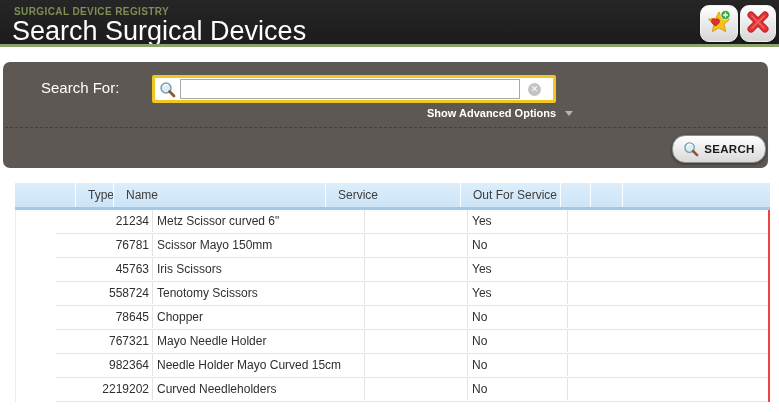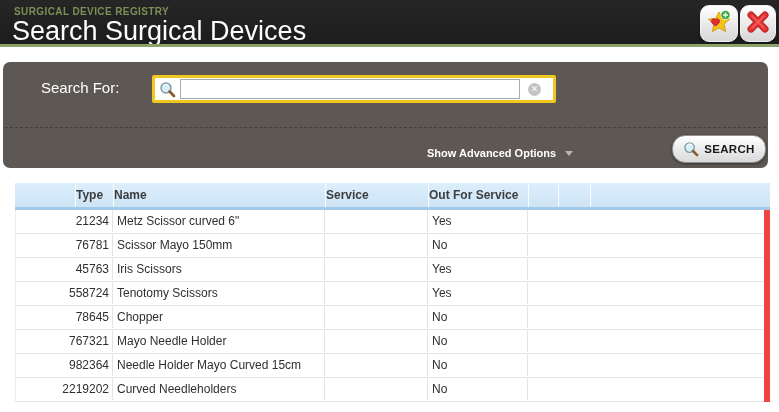--- a/index.html
+++ b/index.html
@@ -26,49 +26,49 @@
   .search-for{position:absolute;left:38px;top:17px;font-size:15px;color:#fff;}
   .searchbox{position:absolute;left:149px;top:13px;width:390px;height:22px;
              background:#fff;border:3px solid #f0c61f;border-radius:2px;
              display:flex;align-items:center;padding:0 4px;}
   .searchbox input{width:332px;height:18px;margin-left:4px;border:1px solid #a9a9a9;
              font-size:12px;font-family:inherit;padding:0 3px;outline:none;}
   .clear-ic{width:13px;height:13px;margin-left:8px;border-radius:50%;background:#c3c3c3;
              color:#fff;font-size:9px;line-height:13px;text-align:center;cursor:pointer;
              font-weight:bold;}
   .adv{position:absolute;left:424px;top:45px;display:flex;align-items:center;gap:9px;
-       color:#fff;font-size:11px;font-weight:bold;cursor:pointer;margin-top:40px;}
+       color:#fff;font-size:11px;font-weight:bold;cursor:pointer;}
   .chev{width:0;height:0;border-left:4px solid transparent;border-right:4px solid transparent;
         border-top:5px solid #b5b5b5;}
   .panel-div{position:absolute;left:2px;right:2px;top:65px;height:0;
              border-top:1px dashed rgba(20,18,16,.35);}
   .search-btn{position:absolute;left:669px;top:73px;width:94px;height:28px;
               border:1px solid #8f8f8f;border-radius:13px;cursor:pointer;
               background:linear-gradient(#ffffff,#d9d9d9);
               display:flex;align-items:center;justify-content:center;gap:5px;
               box-shadow:0 1px 3px rgba(0,0,0,.45);}
   .search-btn span{font-size:11.5px;font-weight:bold;color:#1a1a1a;letter-spacing:.3px;
               font-family:inherit;text-align:right;}
 
   
   .tbl{position:absolute;left:15px;top:183px;width:755px;}
   .thead{display:flex;height:24px;background:linear-gradient(#dceefb,#cde4f6);
          border-bottom:3px solid #a2c9e9;}
-  .hc{box-sizing:border-box;height:24px;line-height:24px;font-size:12px;font-weight:700;
-      color:#3d3d3d;padding-left:0;border-left:1px solid rgba(255,255,255,.9);
+  .hc{box-sizing:border-box;height:24px;line-height:24px;font-size:12px;font-weight:400;
+      color:#3d3d3d;padding-left:12px;border-left:1px solid rgba(255,255,255,.9);
       overflow:hidden;white-space:nowrap;}
   .hc0{width:60px;border-left:none;}
   .hc1{width:38px;}
   .hc2{width:212px;}
   .hc3{width:103px;}
-  .hc4{width:100px;}
+  .hc4{width:100px;margin-left:32px;}
   .hc5{width:30px;}
   .hc6{width:32px;}
   .hc7{flex:1;}
-  .tbody{border-left:1px solid #ededed;border-right:6px solid #ef4444;}
+  .tbody{border-left:1px solid #ededed;border-right:2px solid #ef4444;padding-left:40px;}
   .trow{display:flex;height:23px;background:#fff;border-bottom:1px solid #e6e6e6;
         font-size:12px;color:#2f2f2f;}
   .bc{box-sizing:border-box;height:22px;line-height:22px;overflow:hidden;white-space:nowrap;}
   .bc-type{width:97px;text-align:right;padding-right:3px;border-right:1px solid #e3e3e3;}
   .bc-name{width:212px;padding-left:4px;border-right:1px solid #e3e3e3;}
   .bc-service{width:103px;border-right:1px solid #e3e3e3;}
   .bc-out{width:100px;padding-left:4px;border-right:1px solid #e3e3e3;}
   .bc-rest{flex:1;}
 </style>
 </head>

